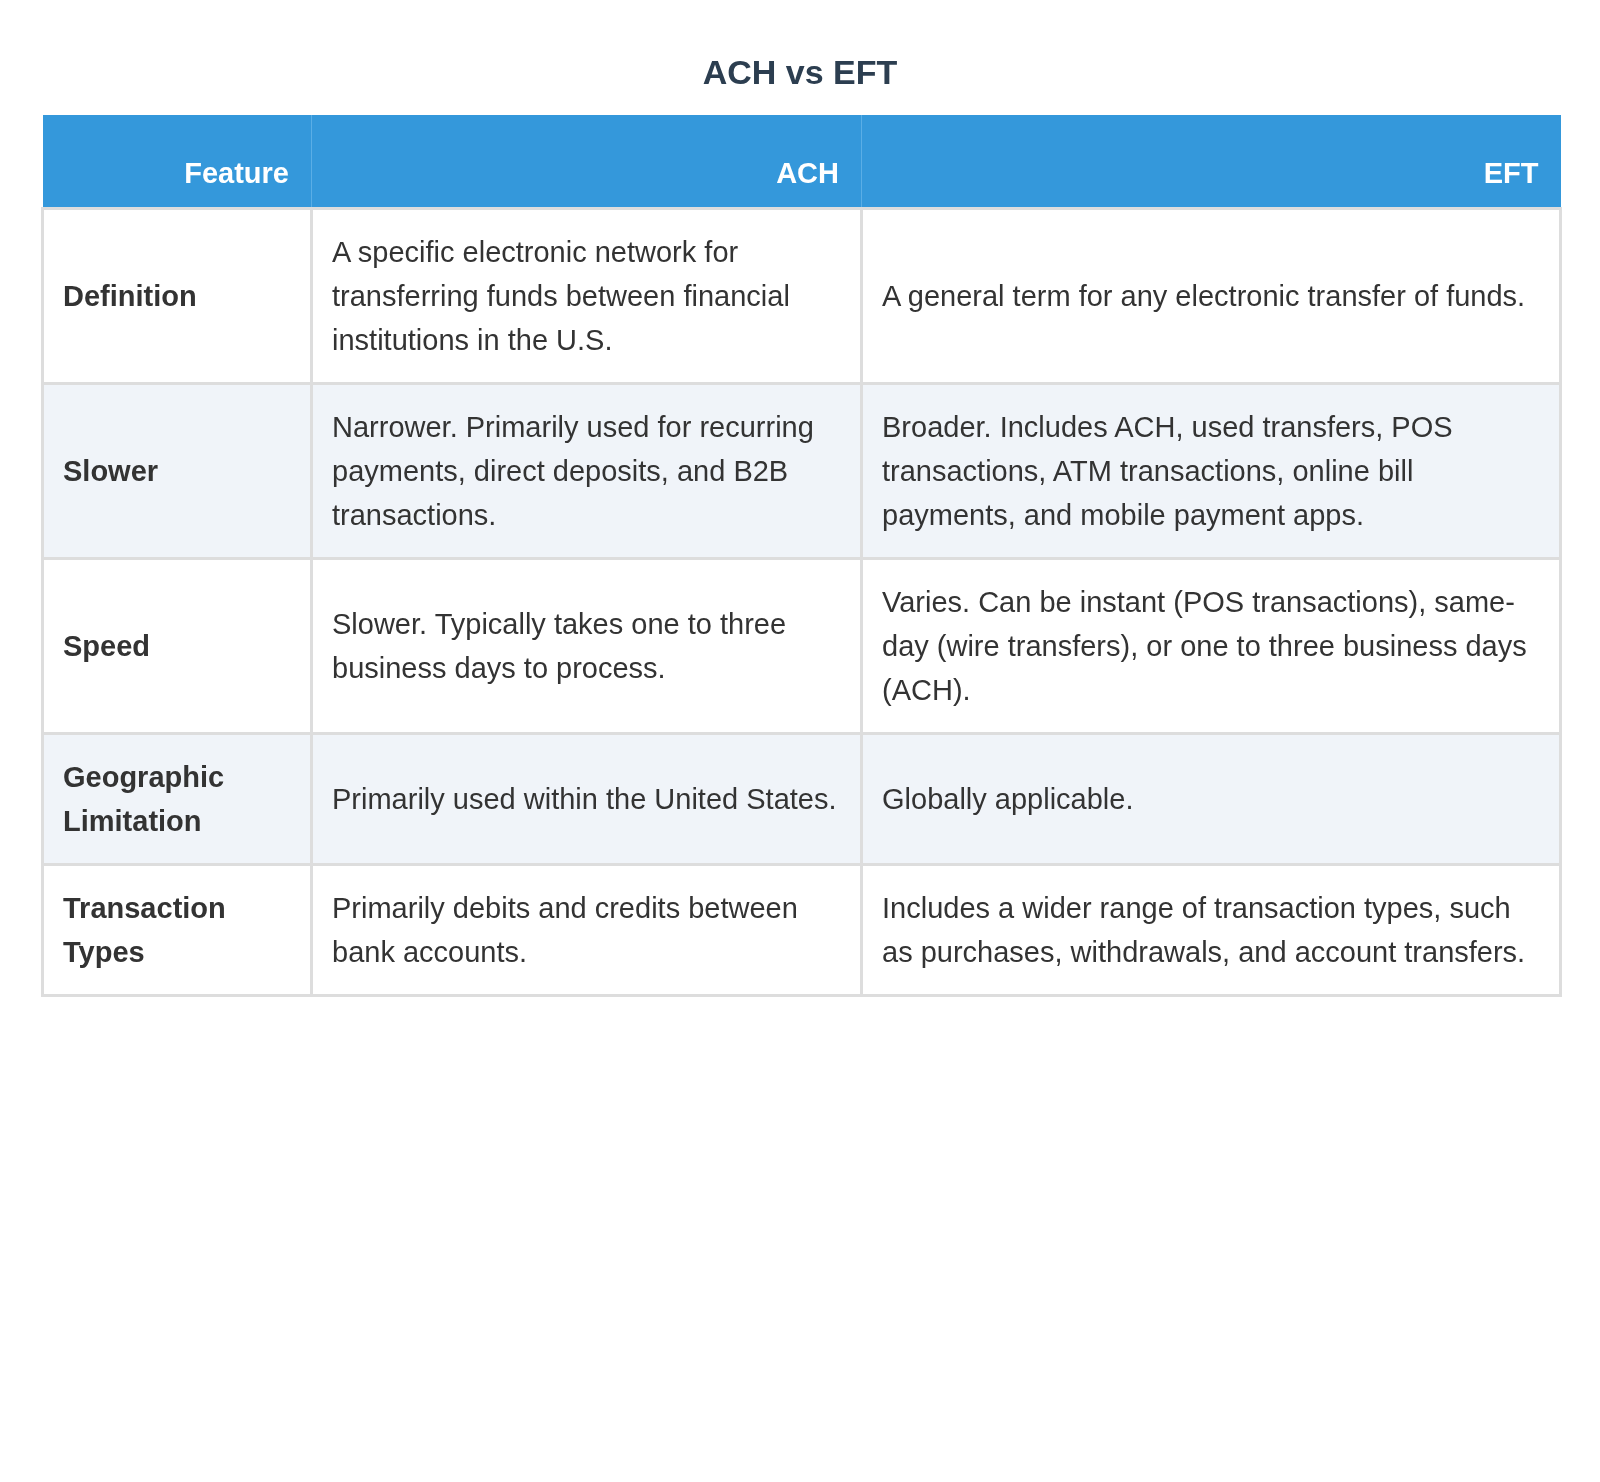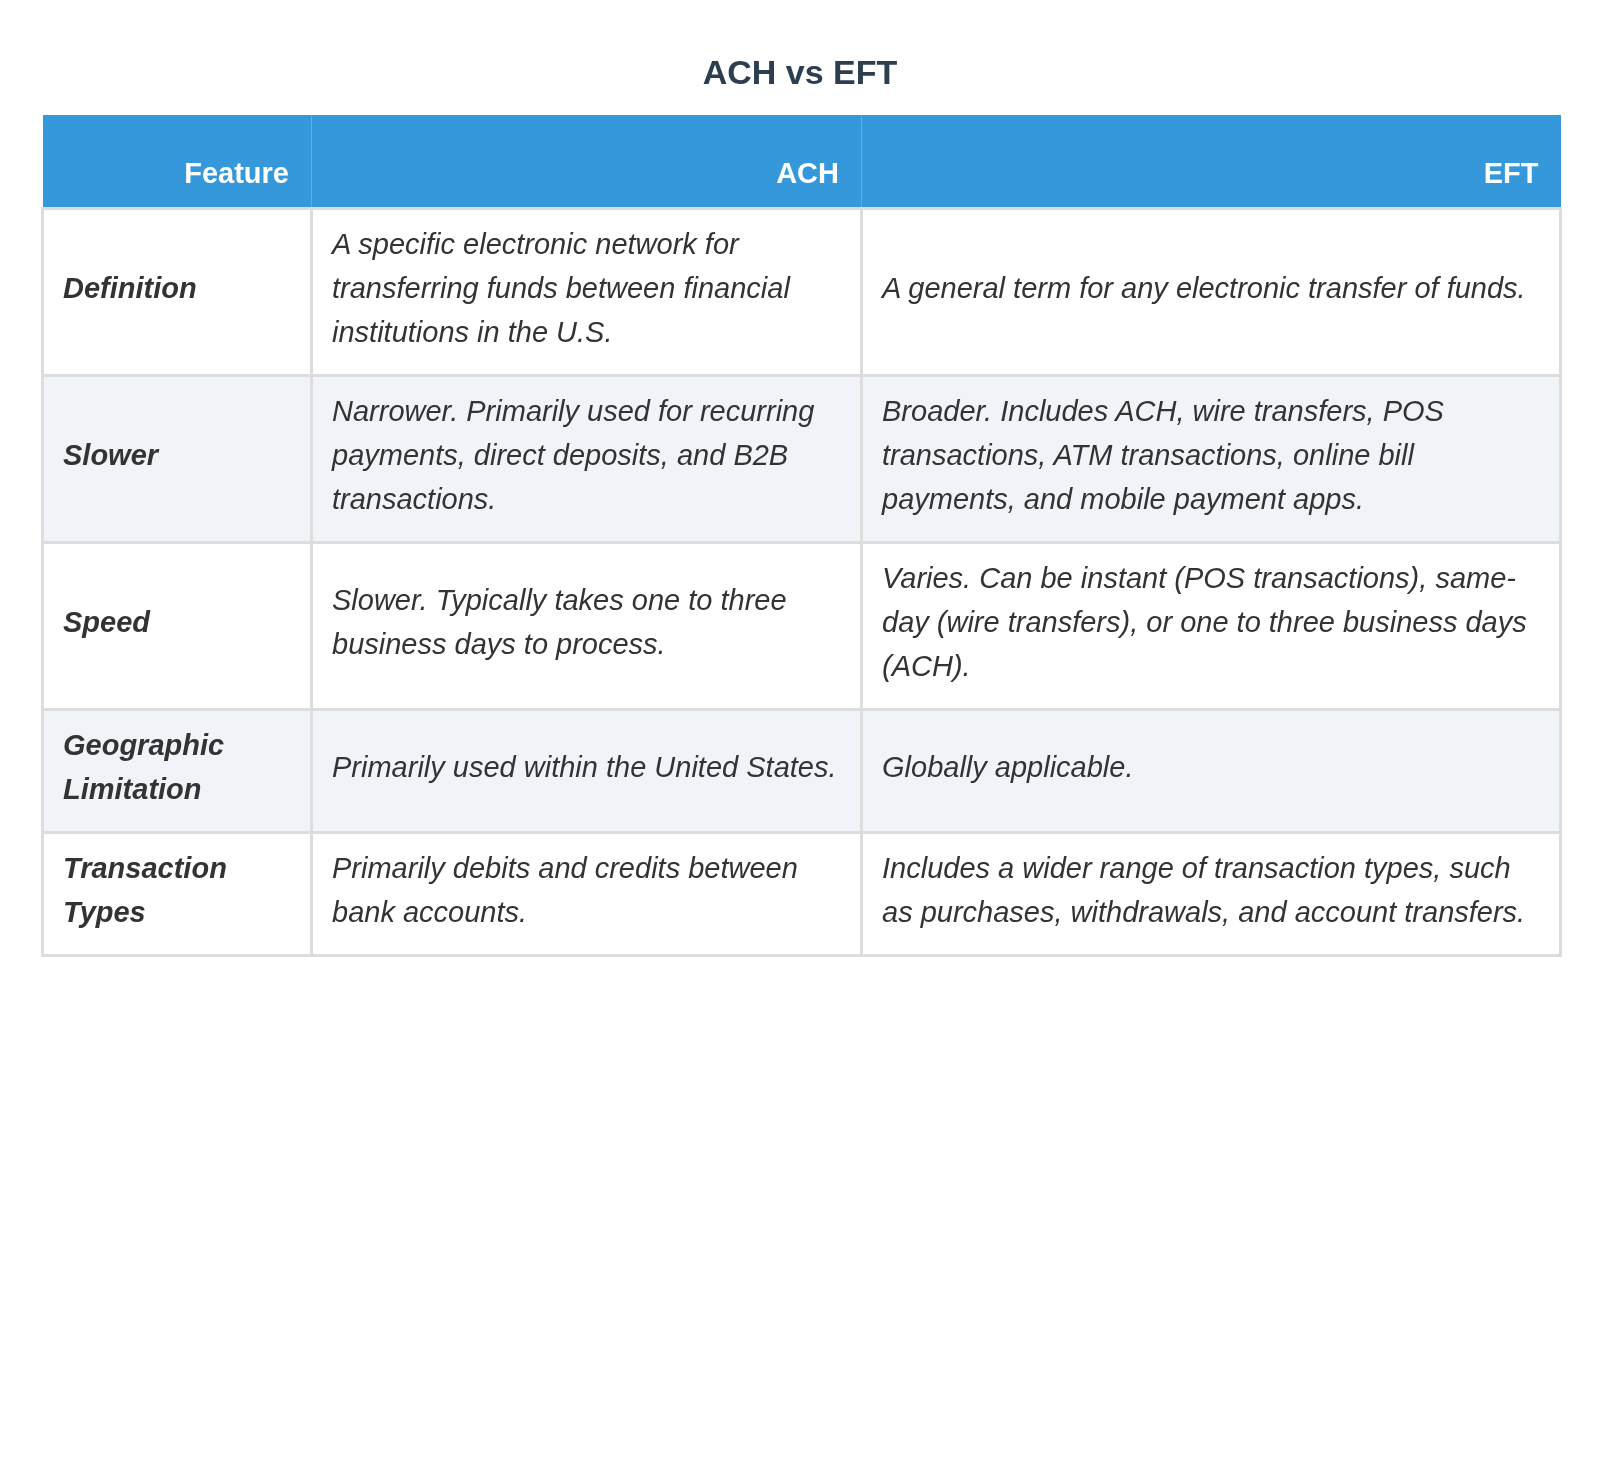--- a/index.html
+++ b/index.html
@@ -51,25 +51,24 @@
       padding: 0 22px 12px 24px;
       box-sizing: border-box;
       border-left: 1px solid #5aaee6;
       border-bottom: 3px solid #dddddd;
     }
     .comparison-table thead th:first-child {
       border-left: none;
     }
     .comparison-table tbody td {
       border: 3px solid #dddddd;
-      padding: 12px 18px 20px 19px;
+      padding: 20px 18px 20px 19px;
       vertical-align: middle;
       text-align: left;
       color: #333333;
-      font-style: italic;
     }
     .comparison-table tbody td.feature-cell {
       font-weight: bold;
       padding-left: 19px;
     }
     .comparison-table tbody tr:nth-child(odd) td {
       background: #ffffff;
     }
     .comparison-table tbody tr:nth-child(even) td {
       background: #f0f4f9;
@@ -95,21 +94,21 @@
   </thead>
   <tbody>
     <tr>
       <td class="feature-cell">Definition</td>
       <td>A specific electronic network for transferring funds between financial institutions in the U.S.</td>
       <td>A general term for any electronic transfer of funds.</td>
     </tr>
     <tr>
       <td class="feature-cell">Slower</td>
       <td>Narrower. Primarily used for recurring payments, direct deposits, and B2B transactions.</td>
-      <td>Broader. Includes ACH, wire transfers, POS transactions, ATM transactions, online bill payments, and mobile payment apps.</td>
+      <td>Broader. Includes ACH, used transfers, POS transactions, ATM transactions, online bill payments, and mobile payment apps.</td>
     </tr>
     <tr>
       <td class="feature-cell">Speed</td>
       <td>Slower. Typically takes one to three business days to process.</td>
       <td>Varies. Can be instant (POS transactions), same-day (wire transfers), or one to three business days (ACH).</td>
     </tr>
     <tr>
       <td class="feature-cell">Geographic Limitation</td>
       <td>Primarily used within the United States.</td>
       <td>Globally applicable.</td>

